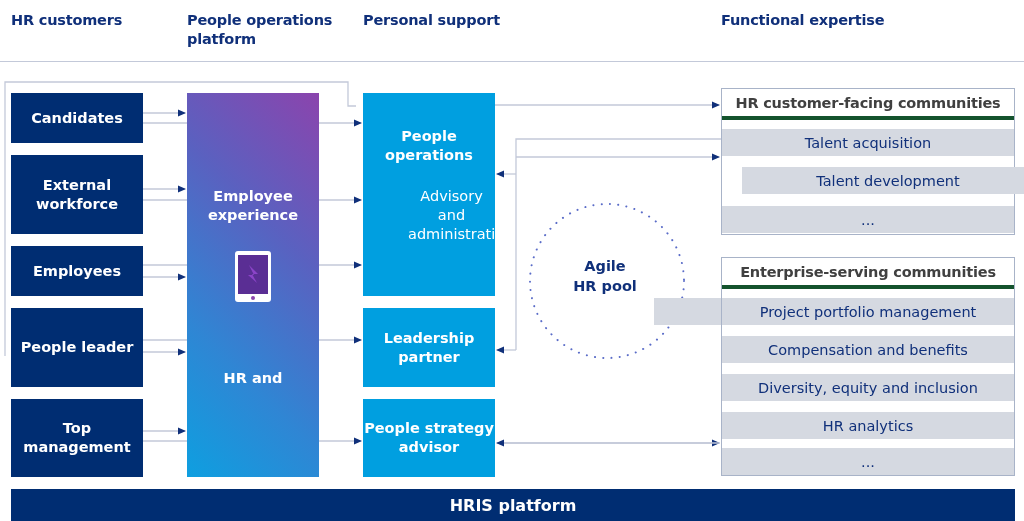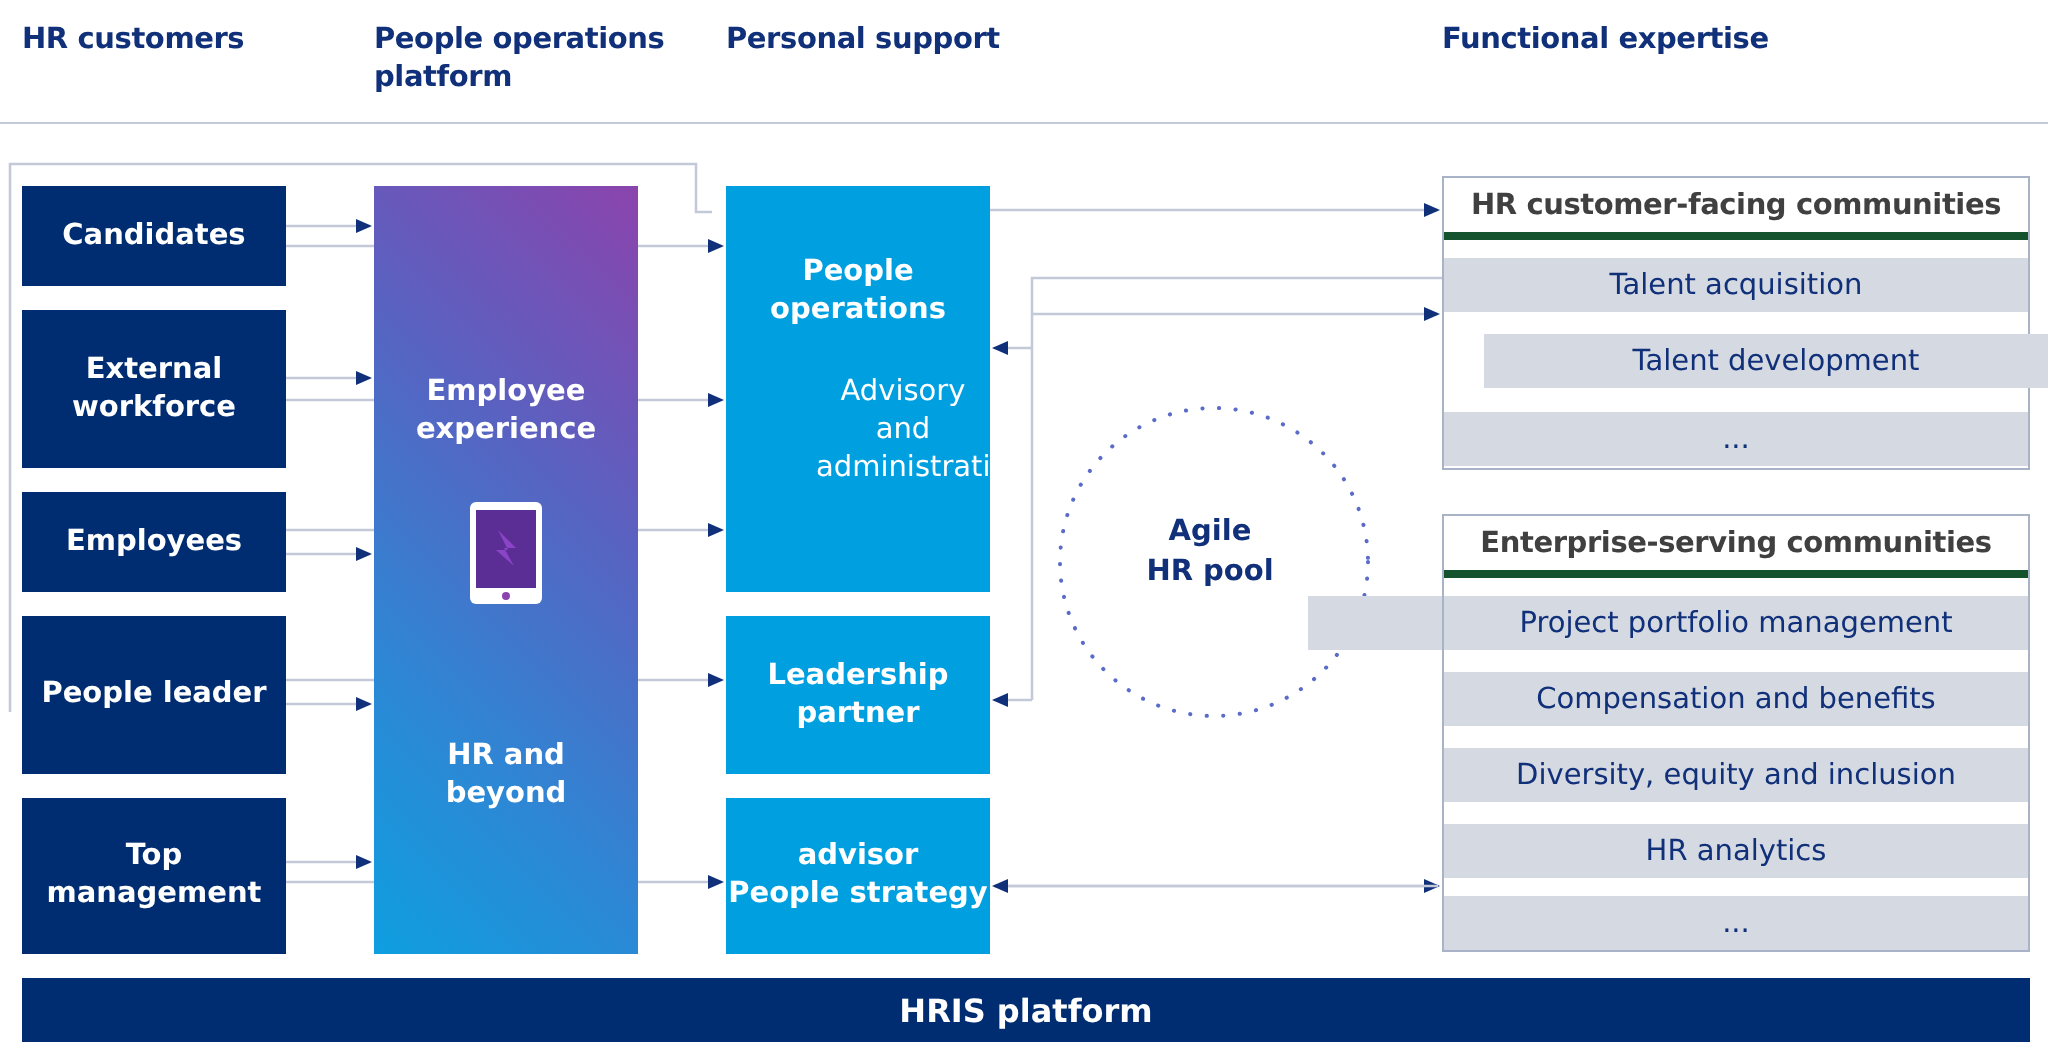--- a/index.html
+++ b/index.html
@@ -113,21 +113,20 @@
   <div class="tablet">
     <div class="screen">
       <svg width="30" height="39">
           <path d="M11,10 L20,19 L14,19 L19,28 L10,20 L16,20 Z" fill="#8b44c8"></path>
         </svg>
     </div>
     <div class="dot"></div>
   </div>
   <div class="sub">
     <div>HR and</div>
-    <div>beyond</div>
   </div>
 </div>
 
 <div class="ps" style="top:93px;height:203px;">
   <div style="margin-top:34px;font-weight:bold;">
     <div>People</div>
     <div>operations</div>
   </div>
   <div style="margin-top:22px;padding-left:45px;">
     <div>Advisory and</div>
@@ -135,22 +134,22 @@
   </div>
 </div>
 <div class="ps" style="top:308px;height:79px;display:flex;align-items:center;justify-content:center;font-weight:bold;">
   <div>
     <div>Leadership</div>
     <div>partner</div>
   </div>
 </div>
 <div class="ps" style="top:399px;height:78px;display:flex;align-items:center;justify-content:center;font-weight:bold;">
   <div>
+    <div>People strategy</div>
     <div>advisor</div>
-    <div>People strategy</div>
   </div>
 </div>
 
 <div class="agile">
   <div>Agile</div>
   <div>HR pool</div>
 </div>
 
 <div class="fx" style="top:88px;height:147px;">
   <div class="fx-head">HR customer-facing communities</div>

